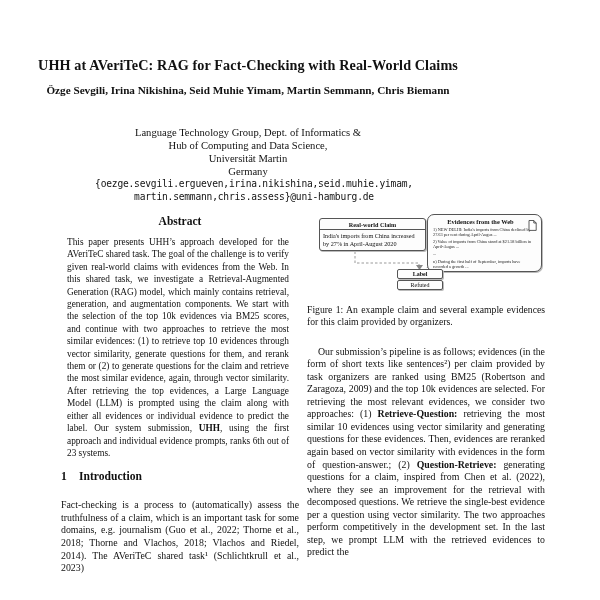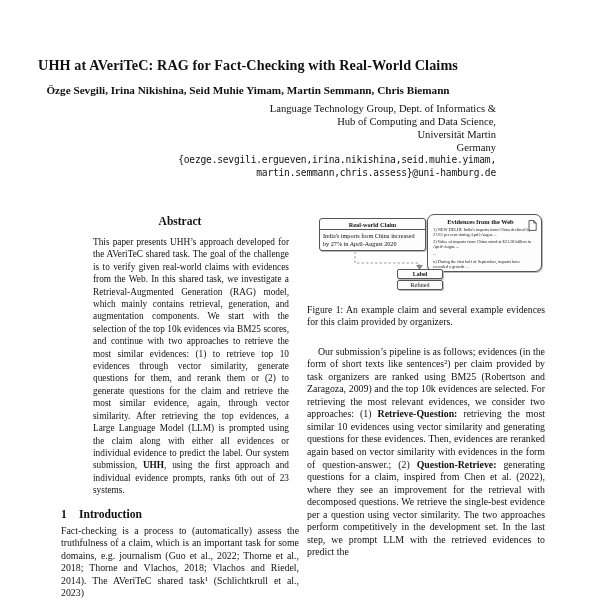--- a/index.html
+++ b/index.html
@@ -3,30 +3,30 @@
 <meta charset="utf-8">
 <style>
   html,body{margin:0;padding:0;}
   body{
     width:600px;height:600px;overflow:hidden;background:#ffffff;color:#111;
     font-family:"Liberation Serif", serif;position:relative;
   }
   .center{position:absolute;left:0;width:496px;text-align:center;}
   .title{top:57px;font-size:14.2px;font-weight:bold;letter-spacing:0.1px;}
   .authors{top:84px;font-size:11.2px;font-weight:bold;}
-  .affil{top:102px;font-size:10.6px;line-height:13px;text-align:right;}
+  .affil{top:126px;font-size:10.6px;line-height:13px;}
   .affil .mono{
     font-family:"DejaVu Sans Mono", monospace;
     font-size:9.6px;line-height:12.6px;letter-spacing:-0.2px;padding-left:12px;
   }
   .columns{position:absolute;top:212px;left:61px;display:flex;gap:8px;}
   .col{width:238px;}
   .abstract-heading{text-align:center;font-weight:bold;font-size:11.5px;margin:3px 0 9px 0;}
-  .abstract-body{margin:0 10px 0 32px;font-size:9.3px;line-height:12.4px;text-align:justify;}
-  .section-heading{font-weight:bold;font-size:11.6px;margin:11px 0 4px 0;}
+  .abstract-body{margin:0 10px 0 6px;font-size:9.3px;line-height:12.4px;text-align:justify;}
+  .section-heading{font-weight:bold;font-size:11.6px;margin:11px 0 16px 0;}
   .section-heading .sec-num{display:inline-block;width:18px;}
   .body-text{font-size:9.85px;line-height:12.55px;text-align:justify;}
   .pipeline{margin:17px 0 0 0;font-size:9.85px;line-height:12.55px;text-align:justify;text-indent:11px;}
   .fig-caption{font-size:9.7px;line-height:12.3px;margin-top:13px;text-align:justify;}
   
   .figure{position:relative;height:78px;margin-top:1px;}
   .connectors{position:absolute;left:0;top:0;pointer-events:none;}
   .fig-box{position:absolute;border:1px solid #555;background:#fdfdfd;box-sizing:border-box;}
   .claim-box{left:12px;top:5px;width:107px;border-radius:3px;box-shadow:1px 1px 0 #bbb;}
   .box-header{font-size:6.2px;font-weight:bold;text-align:center;border-bottom:1px solid #555;padding:1.5px 0;}

